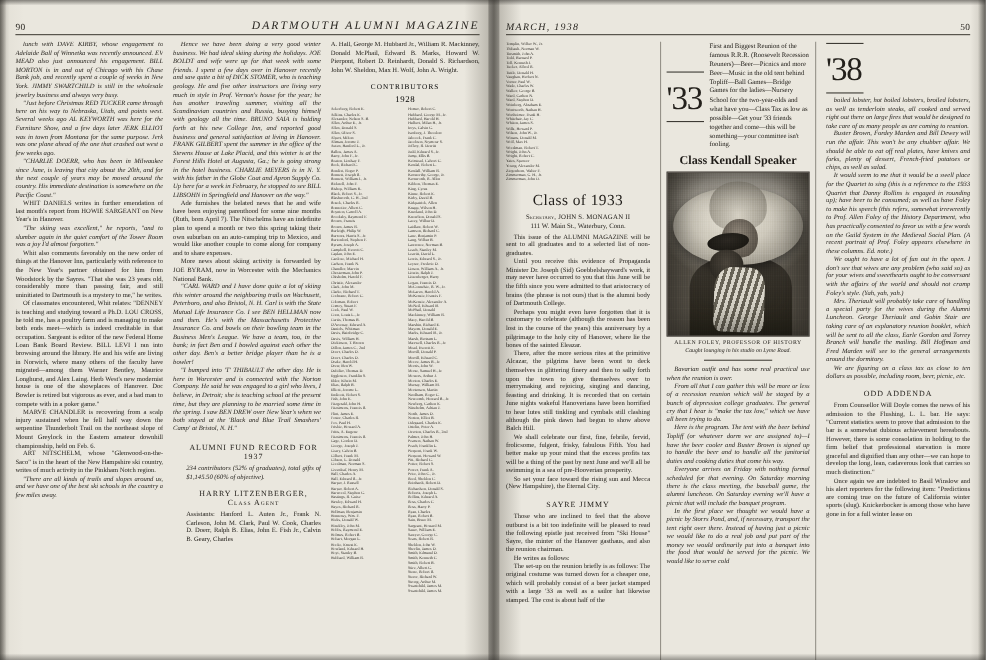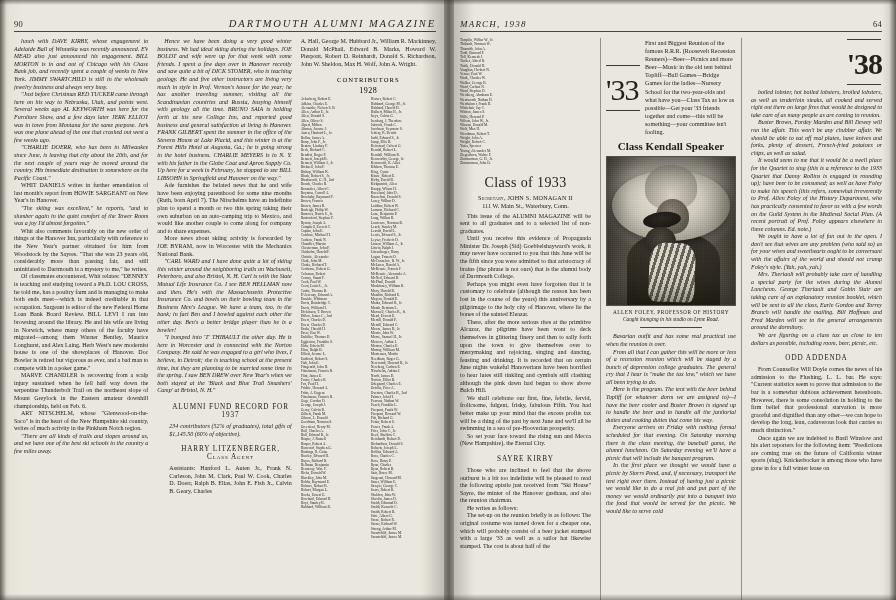--- a/index.html
+++ b/index.html
@@ -586,21 +586,21 @@
         </div>
       </div>
 
     </div>
   </div>
 
   <div class="page page-right">
 
     <div class="runhead right">
       <span class="issuedate">MARCH, 1938</span>
-      <span class="folio">64</span>
+      <span class="folio">50</span>
     </div>
     <div class="rule"></div>
 
     <div class="cols3">
 
       <div class="col">
         <div class="agate" id="agate-c">
             <div>Templin, Wilber W., Jr.</div>
             <div>Thibault, Norman W.</div>
             <div>Tinsmith, John A.</div>
@@ -636,21 +636,21 @@
         <div class="secretary">
           <span class="sc">Secretary, JOHN S. MONAGAN II</span><br>
           <span>111 W. Main St., Waterbury, Conn.</span>
         </div>
         <p>This issue of the ALUMNI MAGAZINE will be sent to all graduates and to a selected list of non-graduates.</p>
         <p>Until you receive this evidence of Propaganda Minister Dr. Joseph (Sid) Goebbelshayward's work, it may never have occurred to you that this June will be the fifth since you were admitted to that aristocracy of brains (the phrase is not ours) that is the alumni body of Dartmouth College.</p>
         <p>Perhaps you might even have forgotten that it is customary to celebrate (although the reason has been lost in the course of the years) this anniversary by a pilgrimage to the holy city of Hanover, where lie the bones of the sainted Eleazar.</p>
         <p>There, after the more serious rites at the primitive Alcazar, the pilgrims have been wont to deck themselves in glittering finery and then to sally forth upon the town to give themselves over to merrymaking and rejoicing, singing and dancing, feasting and drinking. It is recorded that on certain June nights wakeful Hanoverians have been horrified to hear lutes still tinkling and cymbals still clashing although the pink dawn had begun to show above Balch Hill.</p>
         <p>We shall celebrate our first, fine, febrile, fervid, frolicsome, fulgent, frisky, fabulous Fifth. You had better make up your mind that the excess profits tax will be a thing of the past by next June and we'll all be swimming in a sea of pre-Hooverian prosperity.</p>
         <p>So set your face toward the rising sun and Mecca (New Hampshire), the Eternal City.</p>
-        <h3 class="secthead">SAYRE KIRBY</h3>
+        <h3 class="secthead">SAYRE JIMMY</h3>
         <p>Those who are inclined to feel that the above outburst is a bit too indefinite will be pleased to read the following epistle just received from "Ski House" Sayre, the minter of the Hanover gasthaus, and also the reunion chairman.</p>
         <p>He writes as follows:</p>
         <p>The set-up on the reunion briefly is as follows: The original costume was turned down for a cheaper one, which will probably consist of a beer jacket stamped with a large '33 as well as a sailor hat likewise stamped. The cost is about half of the</p>
       </div>
 
       <div class="col speaker-col">
 
         <div class="reunion">
           <div class="rcell">
             <div class="rrule-top"></div>
@@ -685,21 +685,21 @@
         </div>
 
         <p class="ital">Bavarian outfit and has some real practical use when the reunion is over.</p>
         <p class="ital">From all that I can gather this will be more or less of a recession reunion which will be staged by a bunch of depression college graduates. The general cry that I hear is "make the tax low," which we have all been trying to do.</p>
         <p class="ital">Here is the program. The tent with the beer behind Topliff (or whatever dorm we are assigned to)—I have the beer cooler and Buster Brown is signed up to handle the beer and to handle all the janitorial duties and cooking duties that come his way.</p>
         <p class="ital">Everyone arrives on Friday with nothing formal scheduled for that evening. On Saturday morning there is the class meeting, the baseball game, the alumni luncheon. On Saturday evening we'll have a picnic that will include the banquet program.</p>
         <p class="ital">In the first place we thought we would have a picnic by Storrs Pond, and, if necessary, transport the tent right over there. Instead of having just a picnic we would like to do a real job and put part of the money we would ordinarily put into a banquet into the food that would be served for the picnic. We would like to serve cold</p>
       </div>
 
       <div class="col">
-        <div class="reunion" style="justify-content:flex-end;font-weight:bold;">
+        <div class="reunion" style="justify-content:flex-start;">
           <div class="rcell">
             <div class="rrule-top"></div>
             <div class="big38">'38</div>
             <div class="rrule-bot"></div>
           </div>
         </div>
         <p class="ital">boiled lobster, hot boiled lobsters, broiled lobsters, as well as tenderloin steaks, all cooked and served right out there on large fires that would be designed to take care of as many people as are coming to reunion.</p>
         <p class="ital">Buster Brown, Fordey Marden and Bill Dewey will run the affair. This won't be any chubber affair. We should be able to eat off real plates, have knives and forks, plenty of dessert, French-fried potatoes or chips, as well as salad.</p>
         <p class="ital">It would seem to me that it would be a swell place for the Quartet to sing (this is a reference to the 1933 Quartet that Danny Rollins is engaged in rounding up); have beer to be consumed; as well as have Foley to make his speech (this refers, somewhat irreverently to Prof. Allen Foley of the History Department, who has practically consented to favor us with a few words on the Guild System in the Medieval Social Plan. (A recent portrait of Prof. Foley appears elsewhere in these columns. Ed. note.)</p>
         <p class="ital">We ought to have a lot of fun out in the open. I don't see that wives are any problem (who said so) as for your wives and sweethearts ought to be conversant with the affairs of the world and should not cramp Foley's style. (Yah, yah, yah.)</p>

